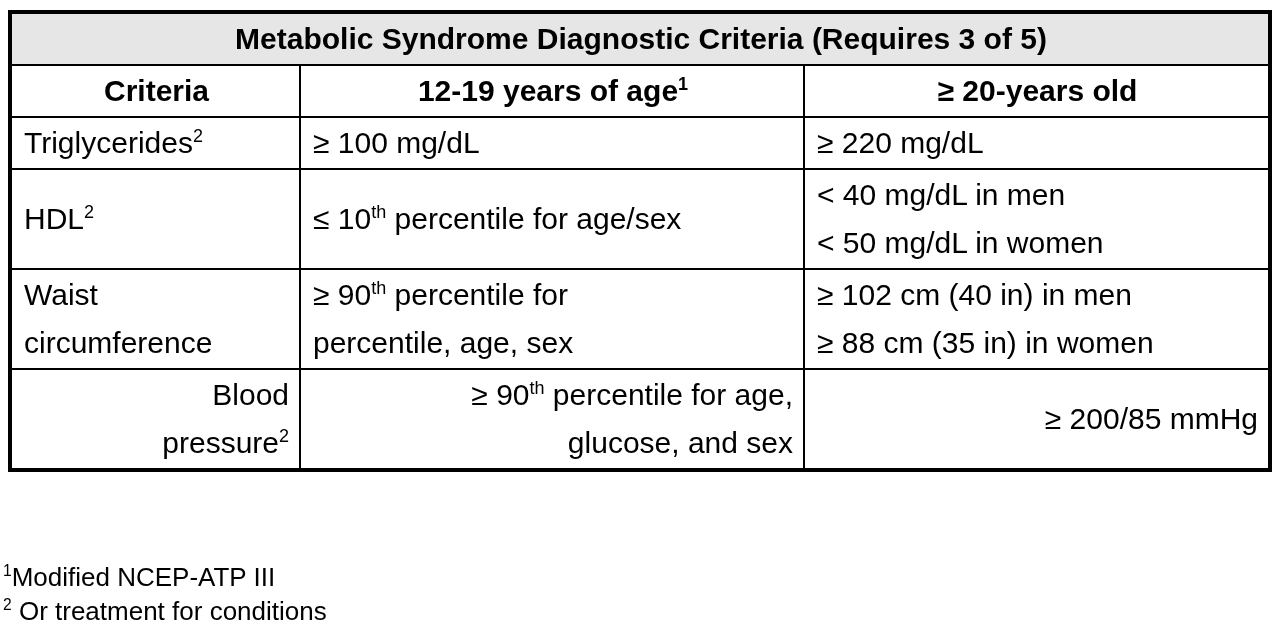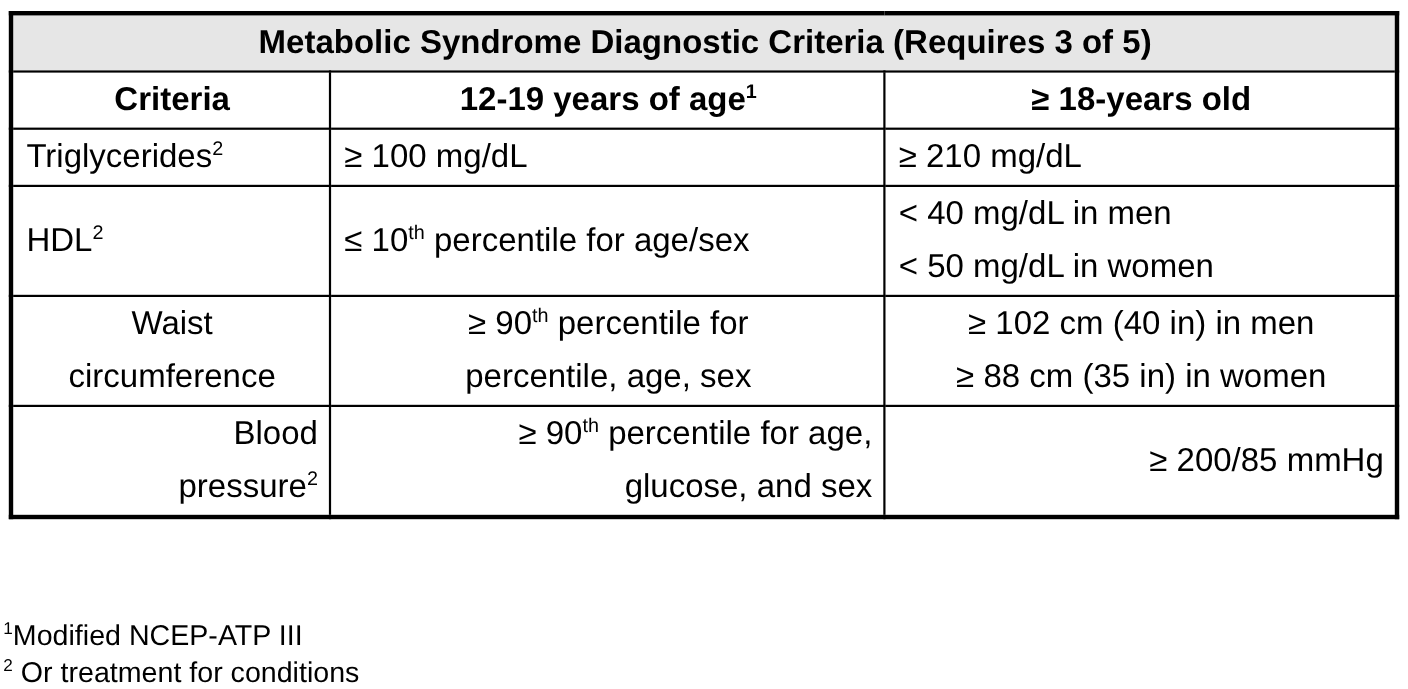--- a/index.html
+++ b/index.html
@@ -42,21 +42,21 @@
     overflow: hidden;
   }
   col.c1 { width: 290px; }
   col.c2 { width: 504px; }
   col.c3 { width: 466px; }
   tr.title-row  { height: 50px; }
   tr.header-row { height: 50px; }
   tr.row-1 { height: 51px; }
   tr.row-2 { height: 97px; }
   tr.row-3 { height: 100px; }
-  tr.row-4 { height: 100px; text-align: center; }
+  tr.row-4 { height: 100px; }
   tr.row-5 { height: 97px; text-align: right; }
   .title-cell {
     background: var(--title-bg);
     font-weight: bold;
     text-align: center;
     padding: 1px 6px;
   }
   .col-header {
     font-weight: bold;
     text-align: center;
@@ -90,33 +90,33 @@
     </colgroup>
     <thead>
       <tr class="title-row">
         <th colspan="3" class="title-cell">Metabolic Syndrome Diagnostic Criteria (Requires 3 of 5)</th>
       </tr>
       <tr class="header-row">
         <th class="col-header">Criteria</th>
         <th class="col-header">
             <div>12-19 years of age<sup>1</sup></div>
           </th>
-        <th class="col-header">≥ 18-years old</th>
+        <th class="col-header">≥ 20-years old</th>
       </tr>
     </thead>
     <tbody>
       <tr class="row-1">
         <td>
             <div>Triglycerides<sup>2</sup></div>
           </td>
         <td>
             <div>≥ 100 mg/dL</div>
           </td>
         <td>
-            <div>≥ 210 mg/dL</div>
+            <div>≥ 220 mg/dL</div>
           </td>
       </tr>
       <tr class="row-2">
         <td>
             <div>HDL<sup>2</sup></div>
           </td>
         <td>
             <div>≤ 10<sup>th</sup> percentile for age/sex</div>
           </td>
         <td>

